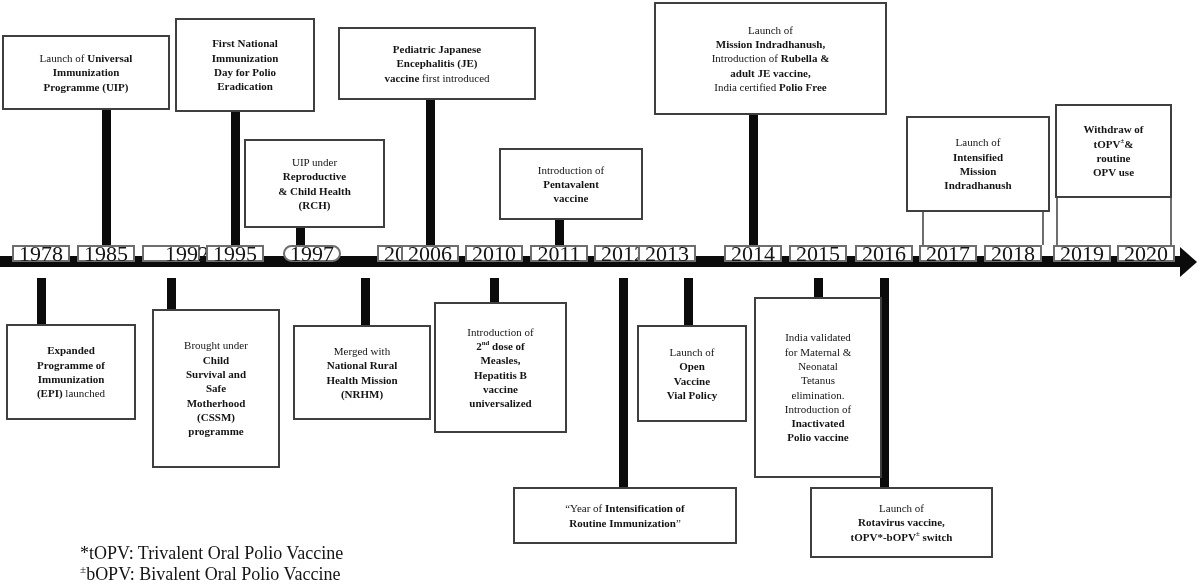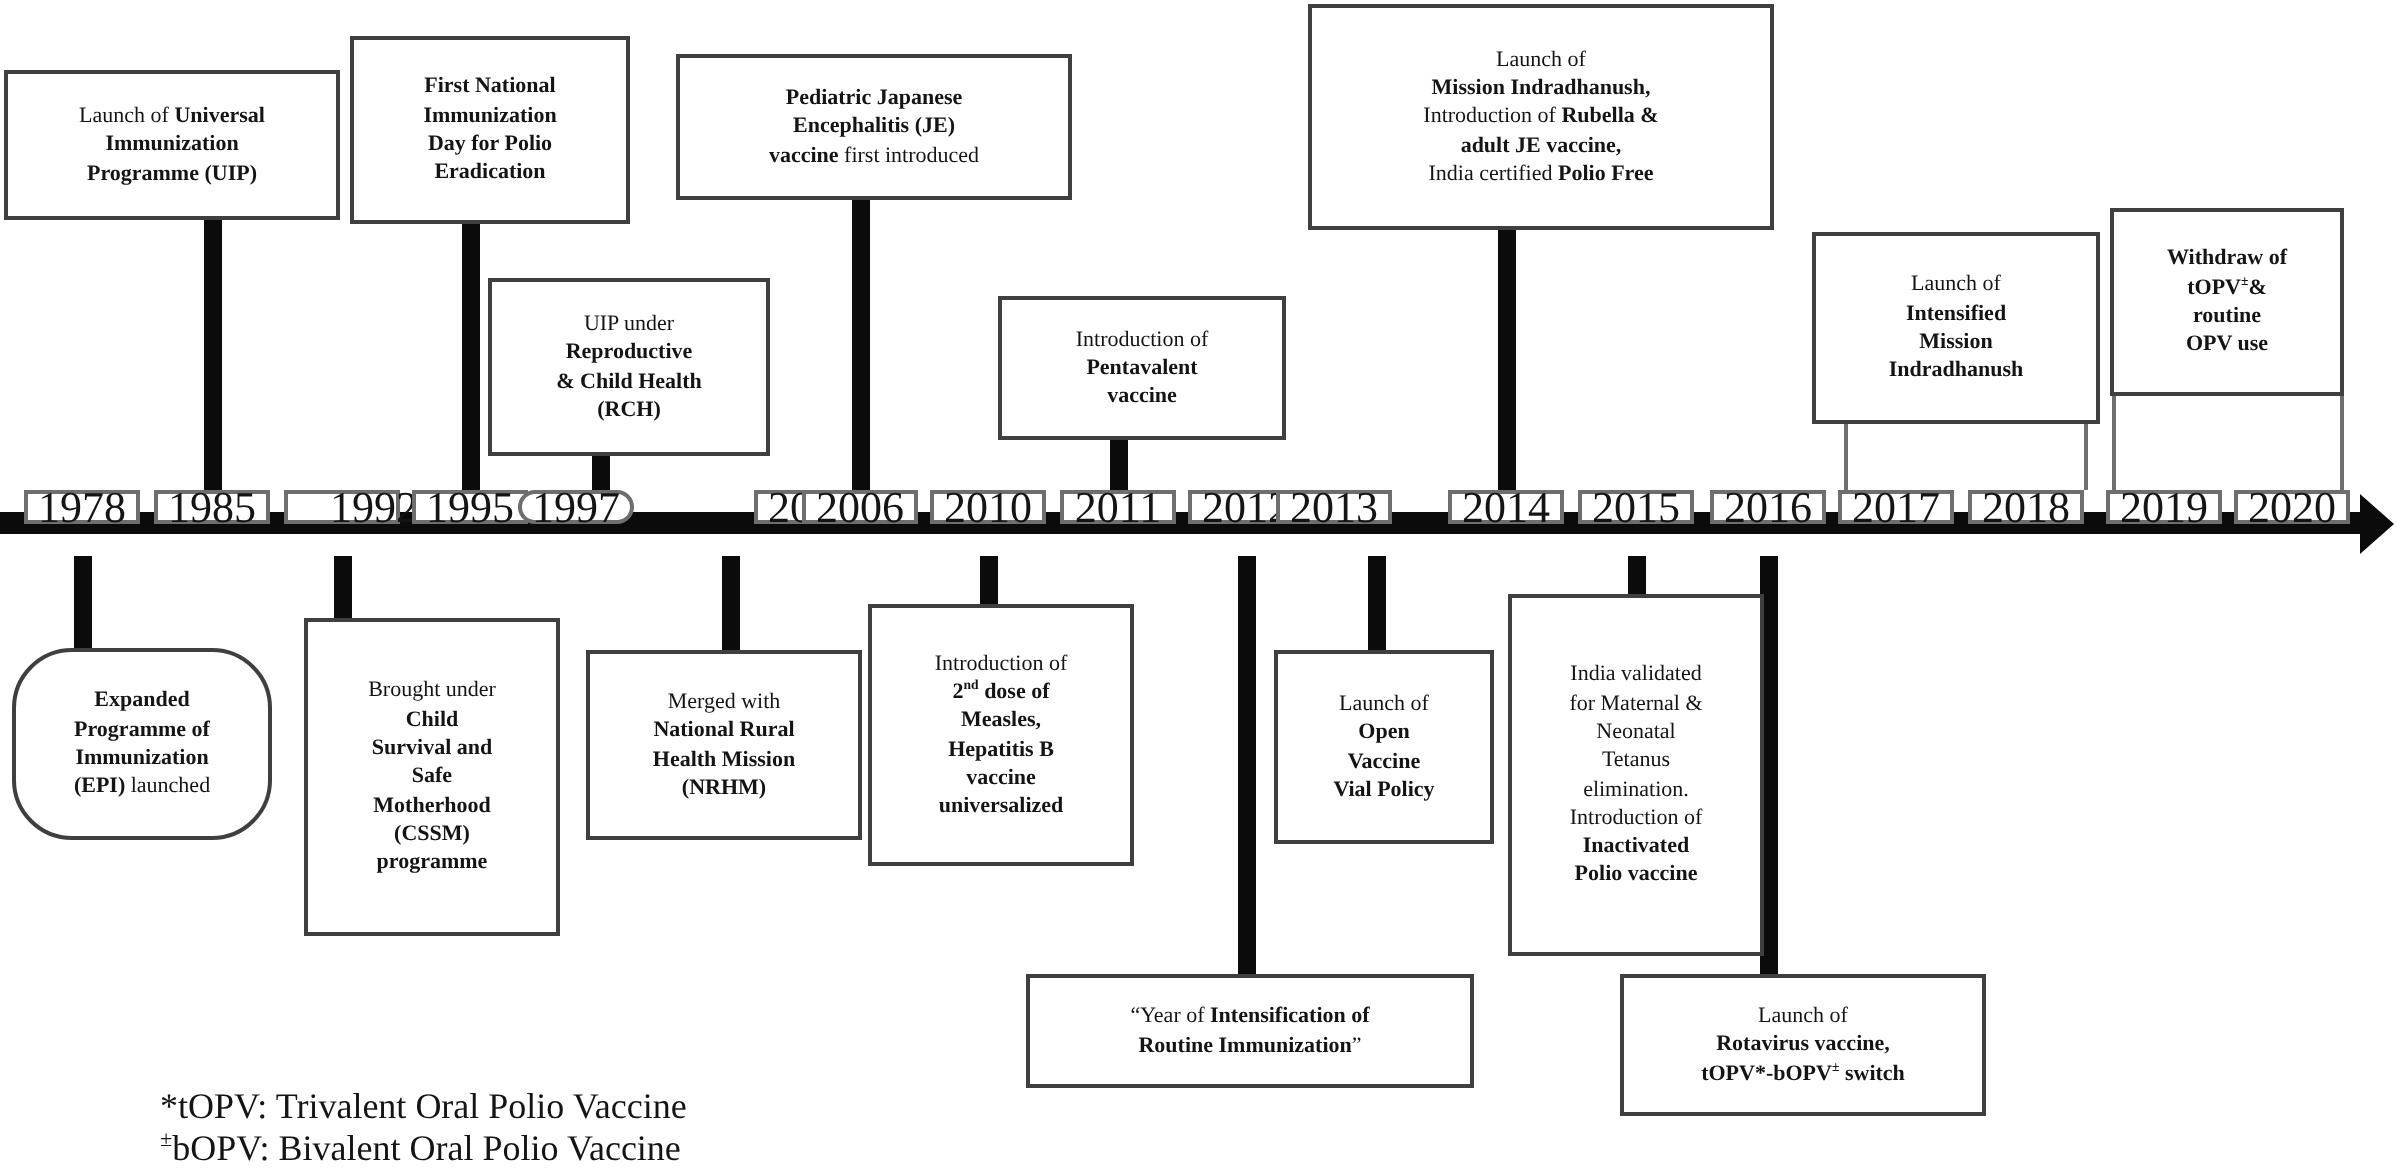--- a/index.html
+++ b/index.html
@@ -59,21 +59,21 @@
       </div>
       <div class="ybox" style="left: 77px;">
         <span>1985</span>
       </div>
       <div class="ybox" style="left: 142px; padding-left: 32px;">
         <span>1992</span>
       </div>
       <div class="ybox" style="left: 206px;">
         <span>1995</span>
       </div>
-      <div class="ybox" style="left: 259px; border-radius: 13px;">
+      <div class="ybox" style="left: 283px; border-radius: 13px;">
         <span>1997</span>
       </div>
       <div class="ybox" style="left: 336px; margin-left: 41px;">
         <span>2005</span>
       </div>
       <div class="ybox" style="left: 401px;">
         <span>2006</span>
       </div>
       <div class="ybox" style="left: 465px;">
         <span>2010</span>
@@ -127,21 +127,21 @@
       </div>
       <div class="ebox" style="left: 654px; top: 2px; width: 233px; height: 113px;">
         <div class="etext"><span>Launch of</span><br><span class="b">Mission Indradhanush,</span><br><span>Introduction of </span><span class="b">Rubella &amp;</span><br><span class="b">adult JE vaccine,</span><br><span>India certified </span><span class="b">Polio Free</span></div>
       </div>
       <div class="ebox" style="left: 906px; top: 116px; width: 144px; height: 96px;">
         <div class="etext"><span>Launch of</span><br><span class="b">Intensified</span><br><span class="b">Mission</span><br><span class="b">Indradhanush</span></div>
       </div>
       <div class="ebox" style="left: 1055px; top: 104px; width: 117px; height: 94px;">
         <div class="etext"><span class="b">Withdraw of</span><br><span class="b">tOPV</span><sup class="s b">±</sup><span class="b">&amp;</span><br><span class="b">routine</span><br><span class="b">OPV use</span></div>
       </div>
-      <div class="ebox" style="left: 6px; top: 324px; width: 130px; height: 96px; border-radius: 30px;">
+      <div class="ebox" style="left: 6px; top: 324px; width: 130px; height: 96px;">
         <div class="etext"><span class="b">Expanded</span><br><span class="b">Programme of</span><br><span class="b">Immunization</span><br><span class="b">(EPI)</span><span> launched</span></div>
       </div>
       <div class="ebox" style="left: 152px; top: 309px; width: 128px; height: 159px;">
         <div class="etext"><span>Brought under</span><br><span class="b">Child</span><br><span class="b">Survival and</span><br><span class="b">Safe</span><br><span class="b">Motherhood</span><br><span class="b">(CSSM)</span><br><span class="b">programme</span></div>
       </div>
       <div class="ebox" style="left: 293px; top: 325px; width: 138px; height: 95px;">
         <div class="etext"><span>Merged with</span><br><span class="b">National Rural</span><br><span class="b">Health Mission</span><br><span class="b">(NRHM)</span></div>
       </div>
       <div class="ebox" style="left: 434px; top: 302px; width: 133px; height: 131px;">
         <div class="etext"><span>Introduction of</span><br><span class="b">2</span><sup class="s b">nd</sup><span class="b"> dose of</span><br><span class="b">Measles,</span><br><span class="b">Hepatitis B</span><br><span class="b">vaccine</span><br><span class="b">universalized</span></div>

